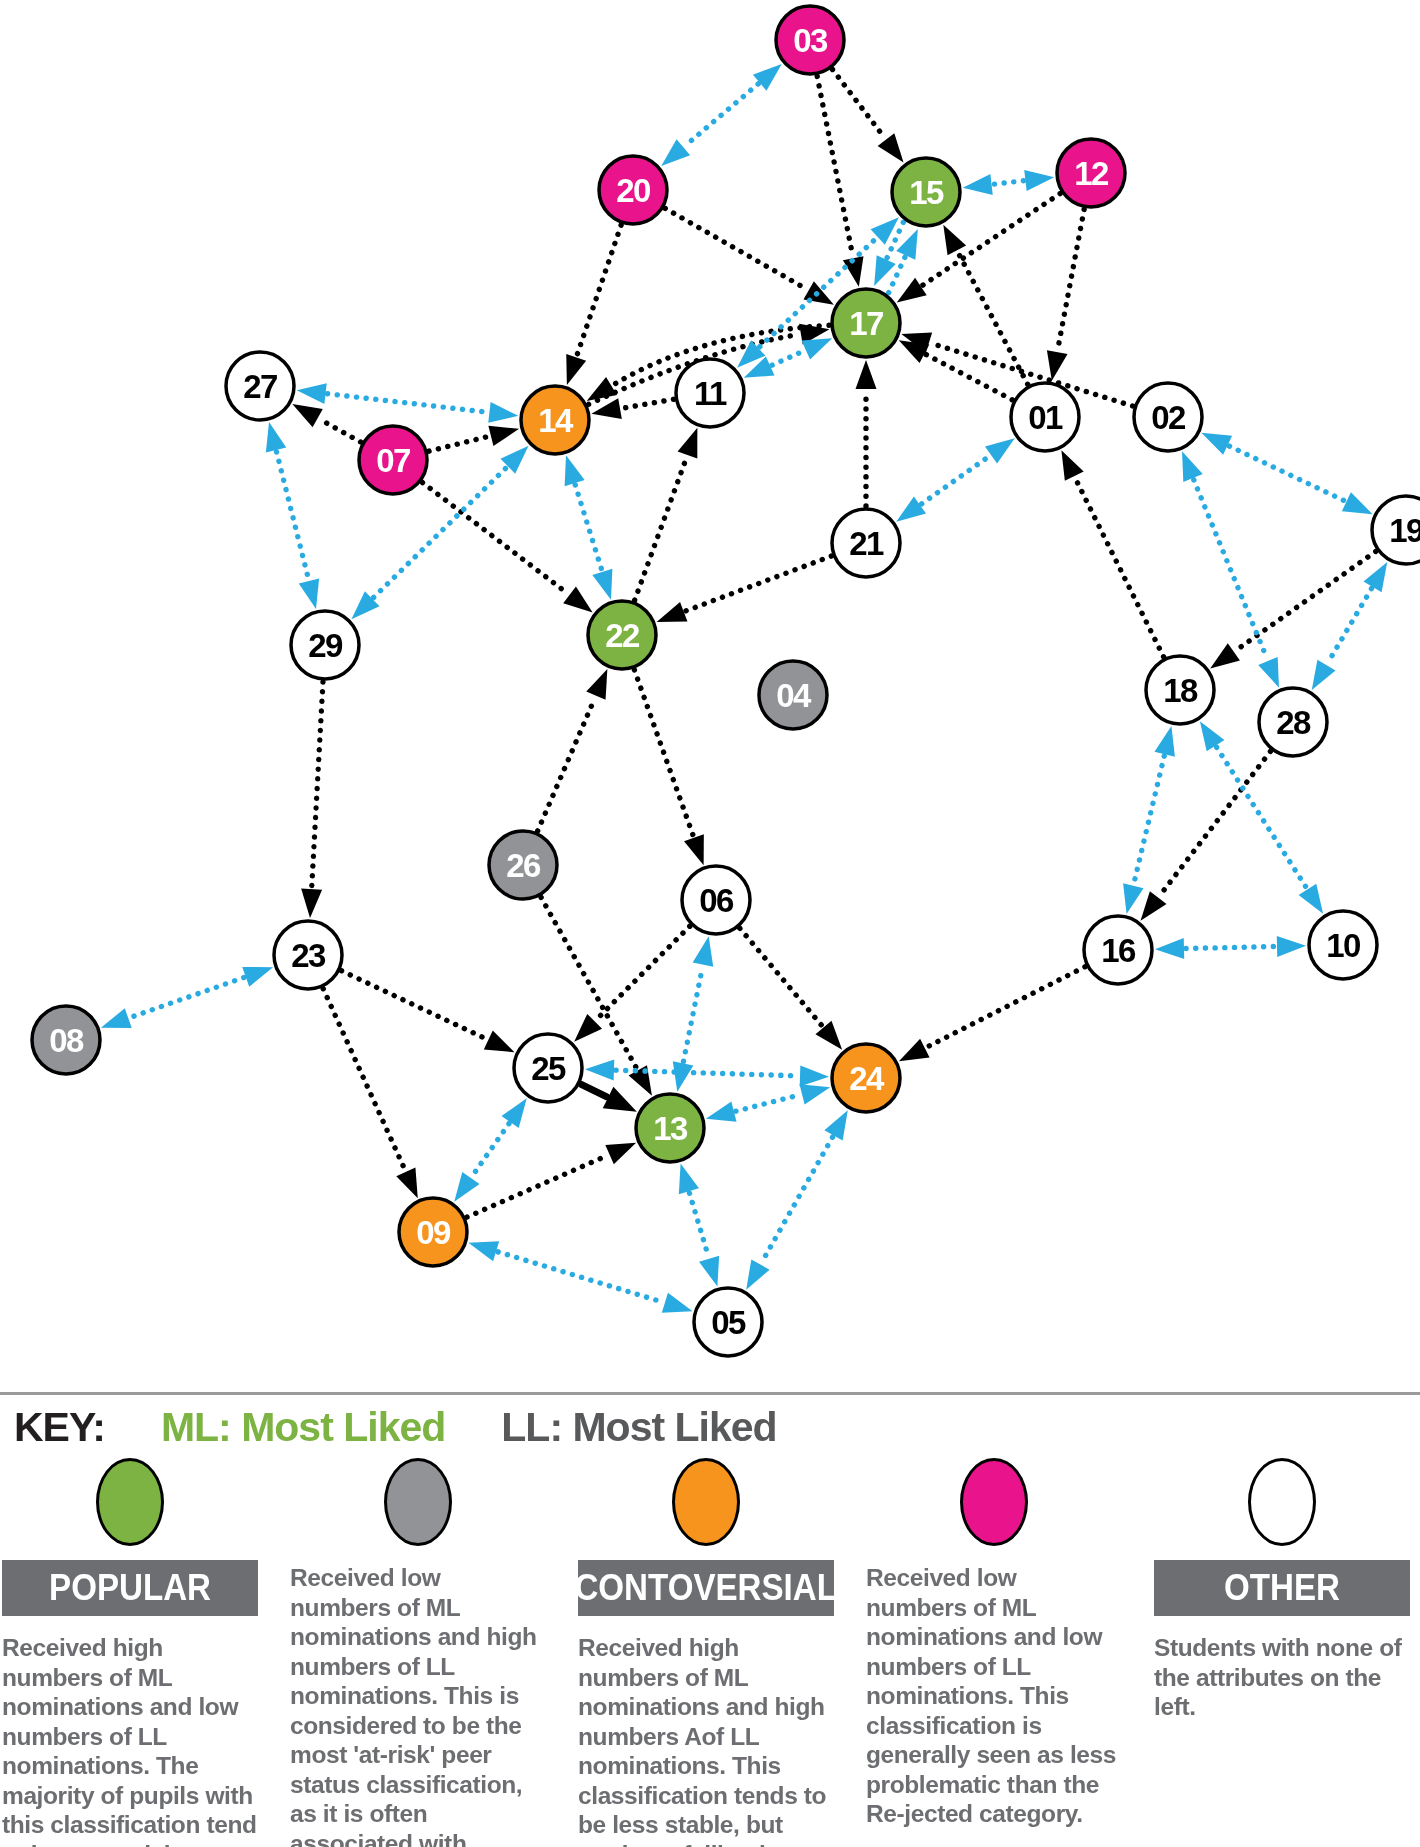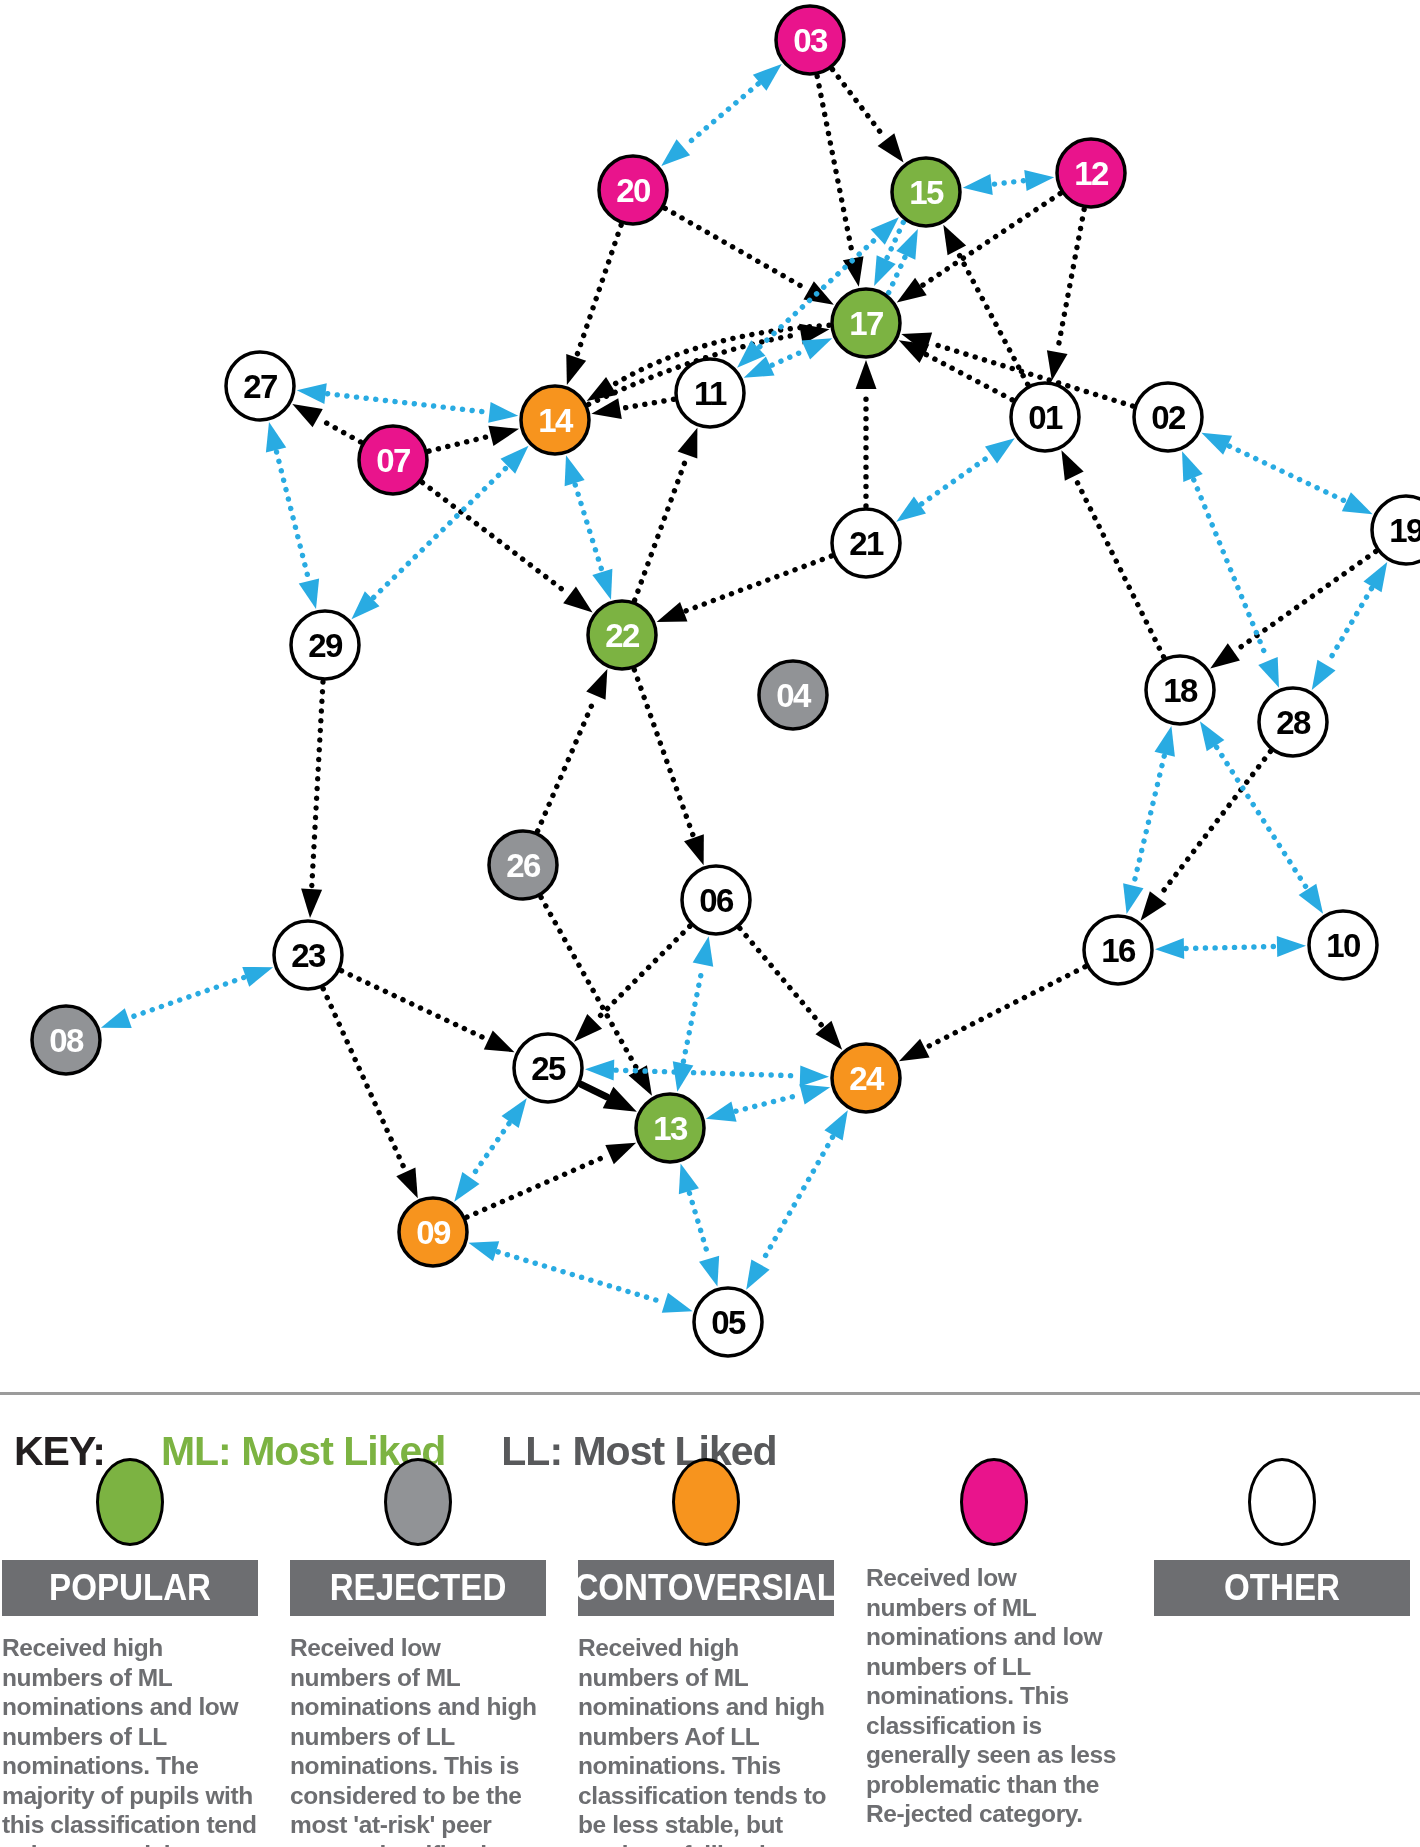--- a/index.html
+++ b/index.html
@@ -388,41 +388,38 @@
       <g>
         <circle cx="700" cy="1322" r="34" fill="#FFFFFF" stroke="#000" stroke-width="3.5"></circle>
         <text x="700" y="1322" text-anchor="middle" dominant-baseline="central" font-size="33" font-weight="bold" letter-spacing="-1.5" fill="#000">05</text>
       </g>
     </svg></div>
 
 <div id="separator"></div>
 
 <div id="key-row">
   <span class="k-label">KEY:</span>
-  <span class="k-ml" style="color: rgb(124, 179, 66); margin-top: 24px;">ML: Most Liked</span>
+  <span class="k-ml" style="color: rgb(124, 179, 66);">ML: Most Liked</span>
   <span class="k-ll" style="color: rgb(88, 89, 91);">LL: Most Liked</span>
 </div>
 
 <div class="cards">
   <div class="card" style="left:2px">
     <div class="swatch-wrap">
         <div class="swatch" style="background: rgb(124, 179, 66);"></div>
       </div>
     <div class="bar">
         <span>POPULAR</span>
       </div>
     <div class="desc">Received high numbers of ML nominations and low numbers of LL nominations.  The majority of pupils with this classification tend to be prosocial, showing socially competent behaviour.</div>
   </div>
   <div class="card" style="left:290px">
     <div class="swatch-wrap">
         <div class="swatch" style="background: rgb(145, 147, 150);"></div>
       </div>
-    <div class="bar">
-        <span>REJECTED</span>
-      </div>
     <div class="desc">Received low numbers of ML nominations and high numbers of LL nominations.  This is considered to be the most 'at-risk' peer status classification, as it is often associated with externalising and/or internalising problems.</div>
   </div>
   <div class="card" style="left:578px">
     <div class="swatch-wrap">
         <div class="swatch" style="background: rgb(247, 148, 30);"></div>
       </div>
     <div class="bar">
         <span>CONTOVERSIAL</span>
       </div>
     <div class="desc">Received high numbers of ML nominations and high numbers  Aof LL nominations.  This classification tends to be less stable, but students falling into this category can be highly influential.</div>
@@ -433,14 +430,15 @@
       </div>
     <div class="desc">Received low numbers of ML nominations and low numbers of LL nominations.  This classification is generally seen as less problematic than the Re-jected category.</div>
   </div>
   <div class="card" style="left:1154px">
     <div class="swatch-wrap">
         <div class="swatch" style="background: rgb(255, 255, 255);"></div>
       </div>
     <div class="bar">
         <span>OTHER</span>
       </div>
+    <div class="desc">Students with none of the attributes on the left.</div>
   </div>
 </div>
 
 </body></html>

